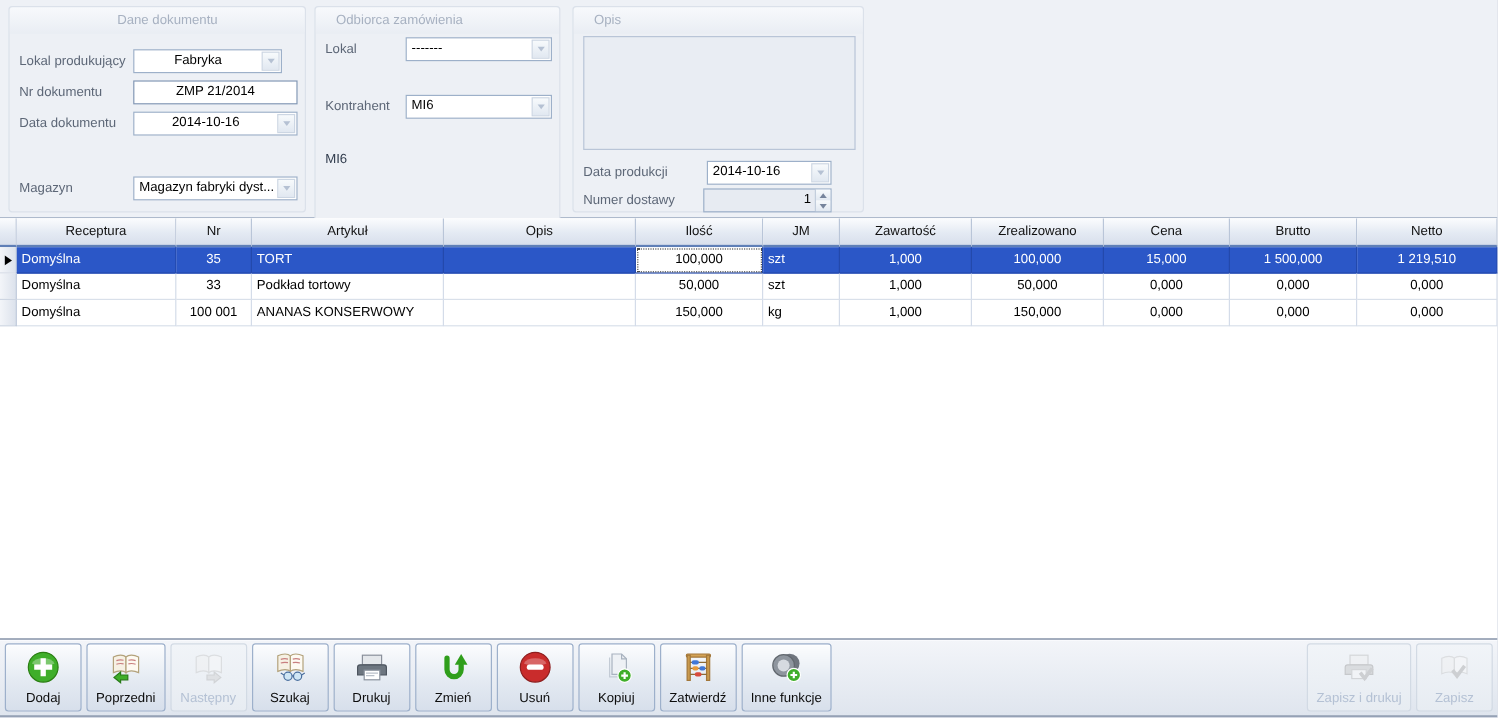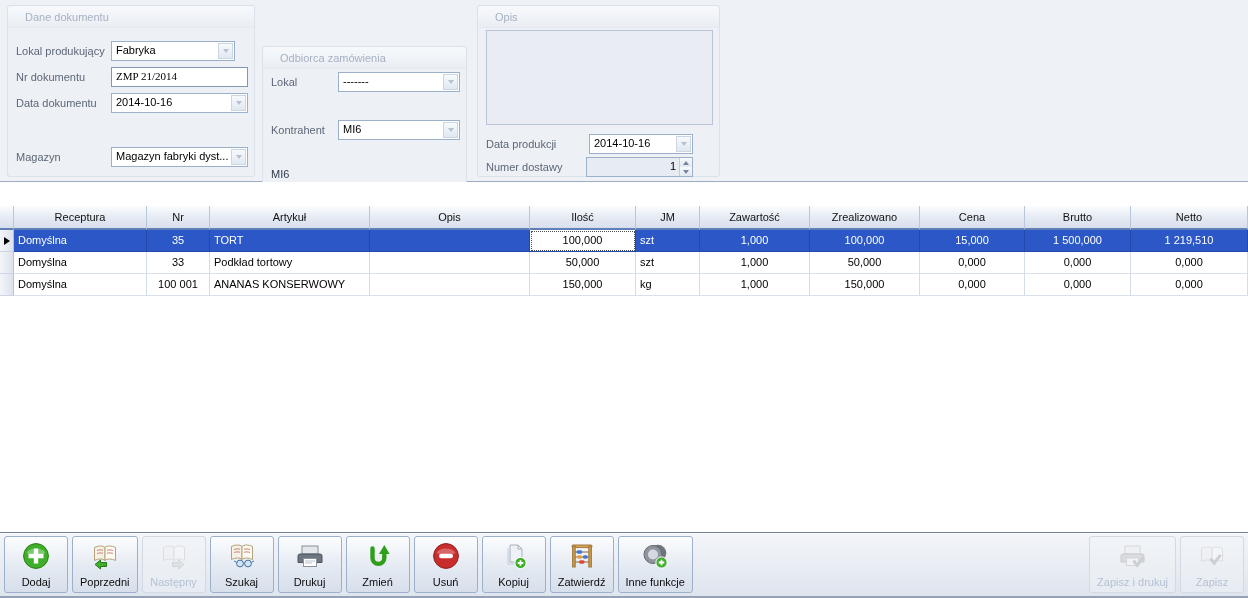--- a/index.html
+++ b/index.html
@@ -12,33 +12,33 @@
   .form-area{position:absolute;left:0;top:0;width:1248px;height:182px;border-bottom:1px solid #9facc1;background:#eef1f6;}
   .panel{position:absolute;background:#edf0f5;border:1px solid #dbe1ea;border-radius:3px;}
   .panel-title{position:absolute;top:0;left:0;right:0;height:22px;padding:5px 0 0 17px;color:#a7b1c1;
     background:linear-gradient(#f7f9fc,#eaeef4);border-bottom:1px solid #e5eaf1;border-radius:3px 3px 0 0;}
   .flabel{position:absolute;left:8px;color:#5d6777;white-space:nowrap;}
   .combo{position:absolute;height:20px;background:#fff;border:1px solid #9db0c9;display:flex;align-items:stretch;}
   .combo .val{flex:1;padding:2px 3px 0 4px;white-space:nowrap;overflow:hidden;color:#000;}
   .combo .arrow{width:15px;margin:1px;background:linear-gradient(#f7fafc,#e1e8f1);border:1px solid #ccd6e3;
     display:flex;align-items:center;justify-content:center;}
   .combo .arrow::after{content:"";border-left:3px solid transparent;border-right:3px solid transparent;border-top:4px solid #b5c1d3;}
-  .text-input{position:absolute;height:20px;background:#fff;border:1px solid #8196b4;padding:2px 4px 0;white-space:nowrap;overflow:hidden;font-family:Liberation Serif, serif;}
+  .text-input{position:absolute;height:20px;background:#fff;border:1px solid #8196b4;padding:2px 4px 0;white-space:nowrap;overflow:hidden;}
   .static-text{position:absolute;color:#303b4c;}
   .textarea{position:absolute;background:#e9edf3;border:1px solid #b9c5d7;}
   .spin{position:absolute;height:20px;background:#e7ebf2;border:1px solid #9db0c9;display:flex;align-items:stretch;}
   .spin .val{flex:1;text-align:right;padding:2px 3px 0 0;}
   .spin .btns{width:13px;border-left:1px solid #c3cedd;display:flex;flex-direction:column;}
   .spin .btns span{flex:1;display:flex;align-items:center;justify-content:center;background:linear-gradient(#f7fafc,#e1e8f1);}
   .spin .btns span.up::after{content:"";border-left:3px solid transparent;border-right:3px solid transparent;border-bottom:4px solid #76849c;}
   .spin .btns span.dn::after{content:"";border-left:3px solid transparent;border-right:3px solid transparent;border-top:4px solid #76849c;}
   
   .grid-area{position:absolute;left:0;top:182px;width:1248px;height:350px;background:#fff;box-shadow:inset 0 1px 0 #fdfdfe;}
   .grid-header,.grid-row{display:grid;grid-template-columns:14px 133px 63px 160px 160px 106px 64px 110px 110px 105px 106px 117px;}
-  .grid-header{height:24px;margin-top:24px;}
+  .grid-header{height:24px;}
   .hcell{background:linear-gradient(#fbfcfe,#e4eaf3 55%,#d8dfec);border-right:1px solid #b9c5d8;border-bottom:2px solid #5f7fb7;
     display:flex;align-items:center;justify-content:center;overflow:hidden;white-space:nowrap;color:#111;}
   .grid-row{height:22px;}
   .cell{border-right:1px solid #d4dce9;border-bottom:1px solid #d9e0ea;padding:4px 4px 0;overflow:hidden;white-space:nowrap;}
   .cell.r{text-align:center;}
   .selcell{background:linear-gradient(90deg,#f3f5f9,#dce2ec);border-right:1px solid #b6c2d6;border-bottom:1px solid #cdd5e2;
     display:flex;align-items:center;justify-content:center;padding:0;}
   .row-marker{width:0;height:0;border-top:4px solid transparent;border-bottom:4px solid transparent;border-left:6px solid #000;}
   .row-selected .cell{background:#2b57c7;color:#fff;border-right-color:#2349ac;border-bottom-color:#2349ac;}
   .row-selected .cell.editor{background:#fff;color:#000;outline:1px dotted #4c4c4c;outline-offset:-2px;}
@@ -57,42 +57,42 @@
   .tbtn.disabled .tlabel{color:#b4c1d4;}
   .tbtn.disabled .ticon{filter:grayscale(1) opacity(.42);}
 </style>
 </head>
 <body>
 
 <div class="window">
 
   <div class="form-area">
 
-    <div class="panel" style="left:7px;top:5px;width:248px;height:172px;">
+    <div class="panel" style="left:7px;top:5px;width:248px;height:172px;text-align:center;">
       <div class="panel-title">Dane dokumentu</div>
       <div class="flabel" style="top:39px;">Lokal produkujący</div>
       <div class="combo" style="left:103px;top:35px;width:124px;">
         <span class="val">Fabryka</span>
         <span class="arrow"></span>
       </div>
       <div class="flabel" style="top:65px;">Nr dokumentu</div>
       <div class="text-input" style="left:103px;top:61px;width:137px;">ZMP 21/2014</div>
       <div class="flabel" style="top:91px;">Data dokumentu</div>
       <div class="combo" style="left:103px;top:87px;width:137px;">
         <span class="val">2014-10-16</span>
         <span class="arrow"></span>
       </div>
       <div class="flabel" style="top:145px;">Magazyn</div>
       <div class="combo" style="left:103px;top:141px;width:137px;">
         <span class="val">Magazyn fabryki dyst...</span>
         <span class="arrow"></span>
       </div>
     </div>
 
-    <div class="panel" style="left:262px;top:5px;width:205px;height:220px;margin-top:41px;">
+    <div class="panel" style="left:262px;top:5px;width:205px;height:220px;">
       <div class="panel-title">Odbiorca zamówienia</div>
       <div class="flabel" style="top:29px;">Lokal</div>
       <div class="combo" style="left:75px;top:25px;width:122px;">
         <span class="val">-------</span>
         <span class="arrow"></span>
       </div>
       <div class="flabel" style="top:77px;">Kontrahent</div>
       <div class="combo" style="left:75px;top:73px;width:122px;">
         <span class="val">MI6</span>
         <span class="arrow"></span>

